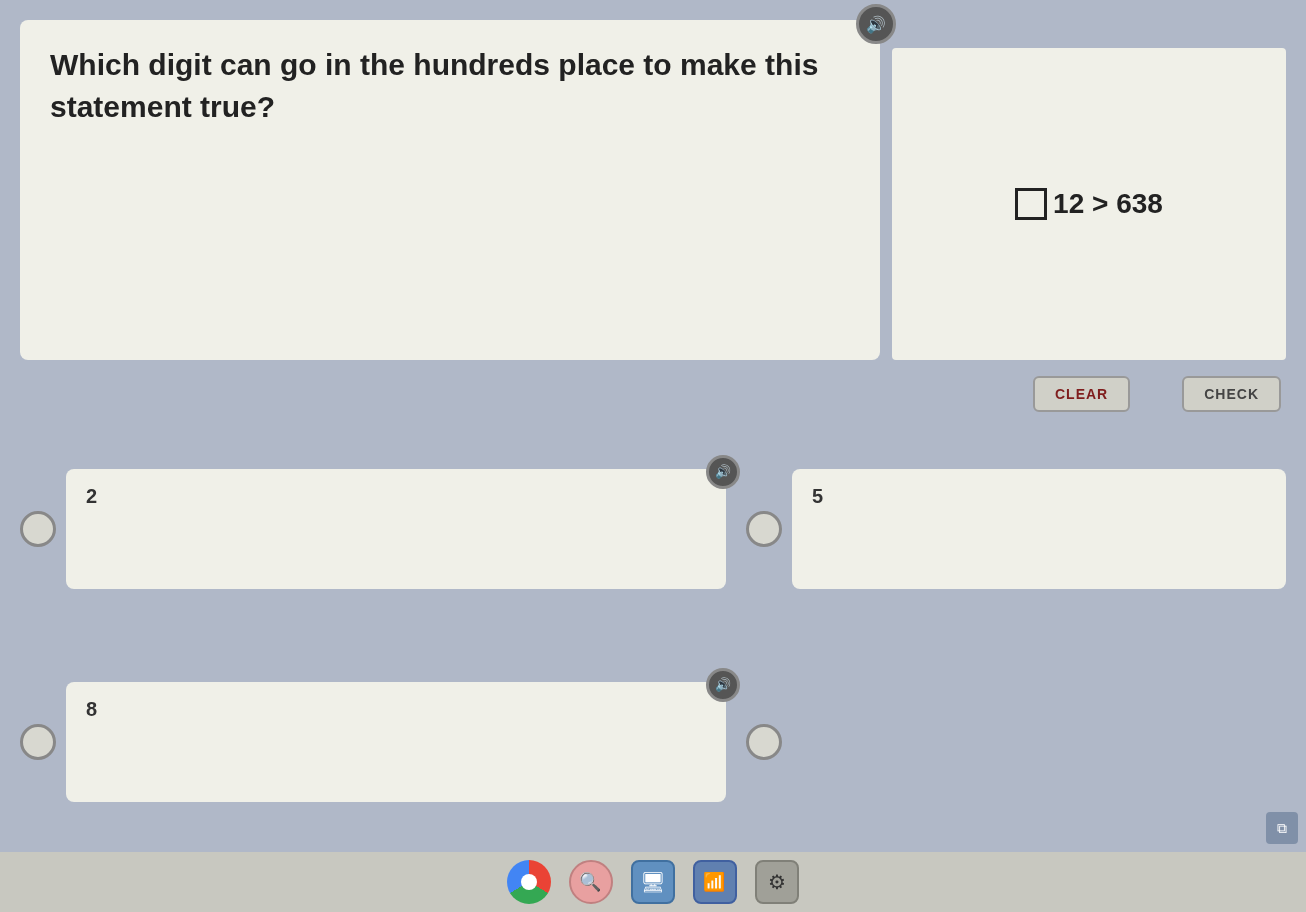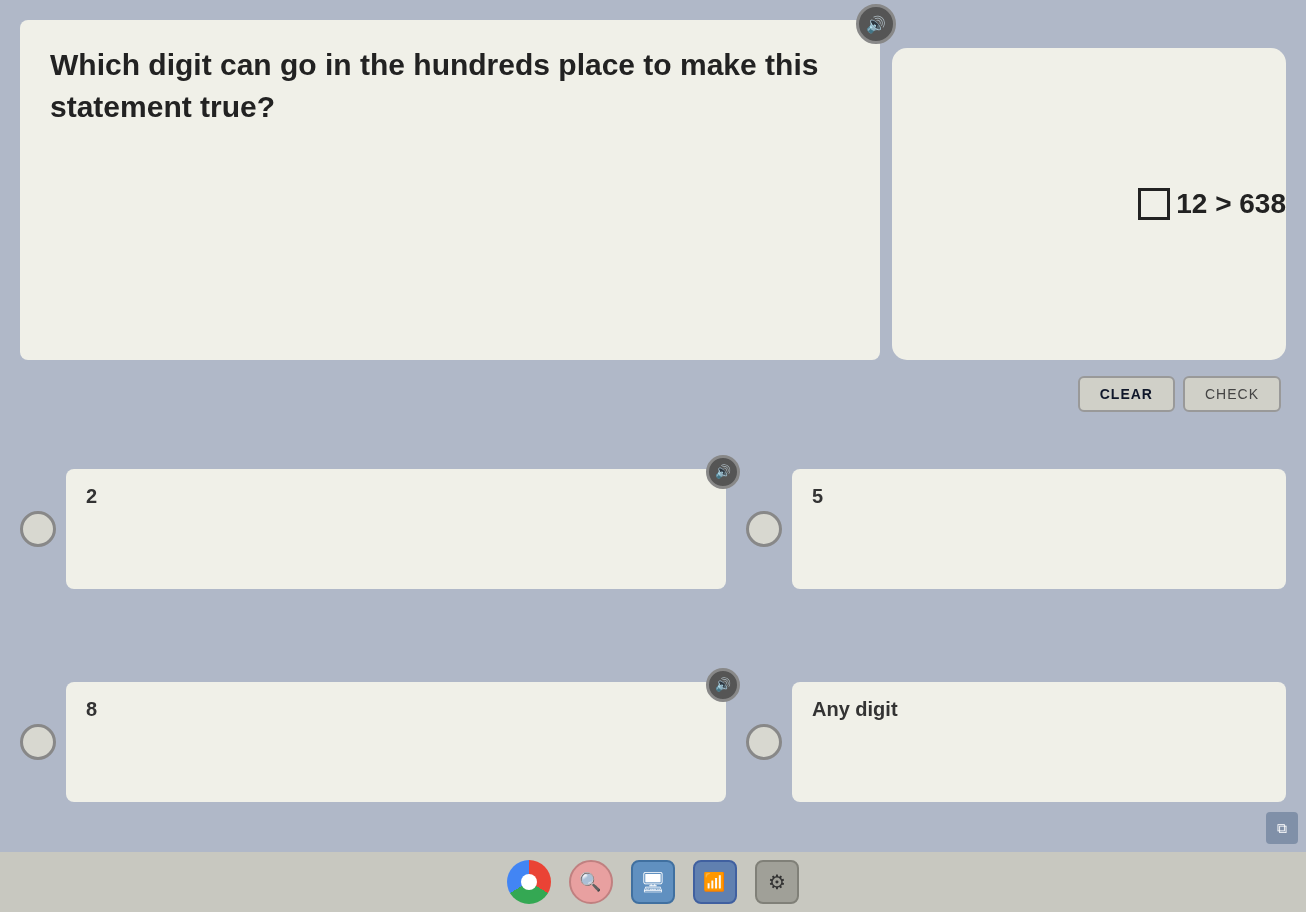--- a/index.html
+++ b/index.html
@@ -57,25 +57,25 @@
       align-items: center;
       justify-content: center;
       cursor: pointer;
       color: white;
       font-size: 16px;
       border: 3px solid #888;
     }
 
     .statement-panel {
       background: #f0f0e8;
-      border-radius: 15px;
+      border-radius: 4px;
       flex: 1;
       display: flex;
       align-items: center;
-      justify-content: flex-end;
+      justify-content: center;
       margin-top: 28px;
     }
 
     .statement-text {
       font-size: 28px;
       font-weight: bold;
       color: #222;
       display: flex;
       align-items: center;
       gap: 4px;
@@ -100,35 +100,36 @@
       height: 44px;
     }
 
     .btn-clear {
       background: #d0d0c8;
       border: 2px solid #999;
       border-radius: 6px;
       padding: 8px 20px;
       font-size: 14px;
       font-weight: bold;
-      color: #0f172a;
+      color: #7f1d1d;
       cursor: pointer;
       letter-spacing: 1px;
     }
 
     .btn-check {
       background: #d0d0c8;
       border: 2px solid #999;
       border-radius: 6px;
       padding: 8px 20px;
       font-size: 14px;
-      font-weight: normal;
+      font-weight: bold;
       color: #444;
       cursor: pointer;
       letter-spacing: 1px;
+      margin-left: 44px;
     }
 
     
     .answers-section {
       display: flex;
       flex-direction: column;
       gap: 12px;
       flex: 1;
     }
 
@@ -339,23 +340,20 @@
 
       <div class="answer-card">
         <span class="answer-number">8</span>
         <div class="audio-btn-sm">
           <span>🔊</span>
         </div>
       </div>
 
       <div class="radio-circle-mid"></div>
 
-      <div class="answer-card-right">
-        <span class="answer-number">Any digit</span>
-      </div>
     </div>
 
   </div>
 
 </div>
 
 <div class="copy-icon">
   <span>⧉</span>
 </div>
 

